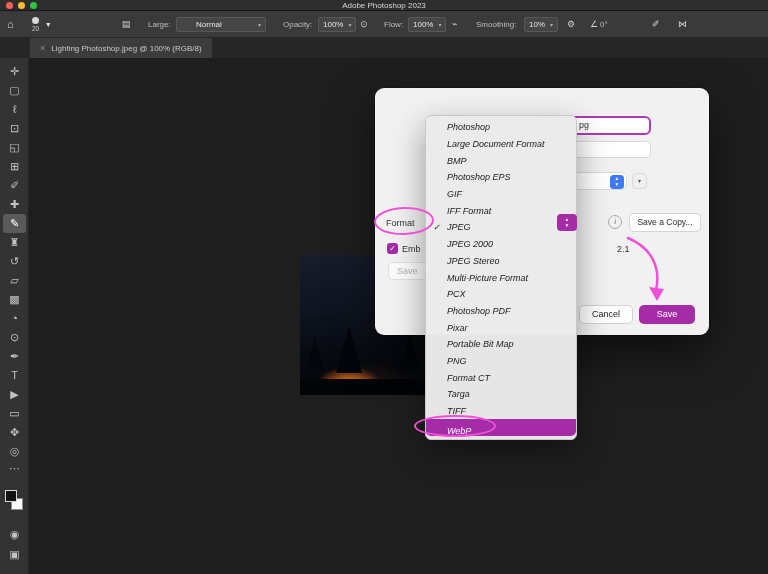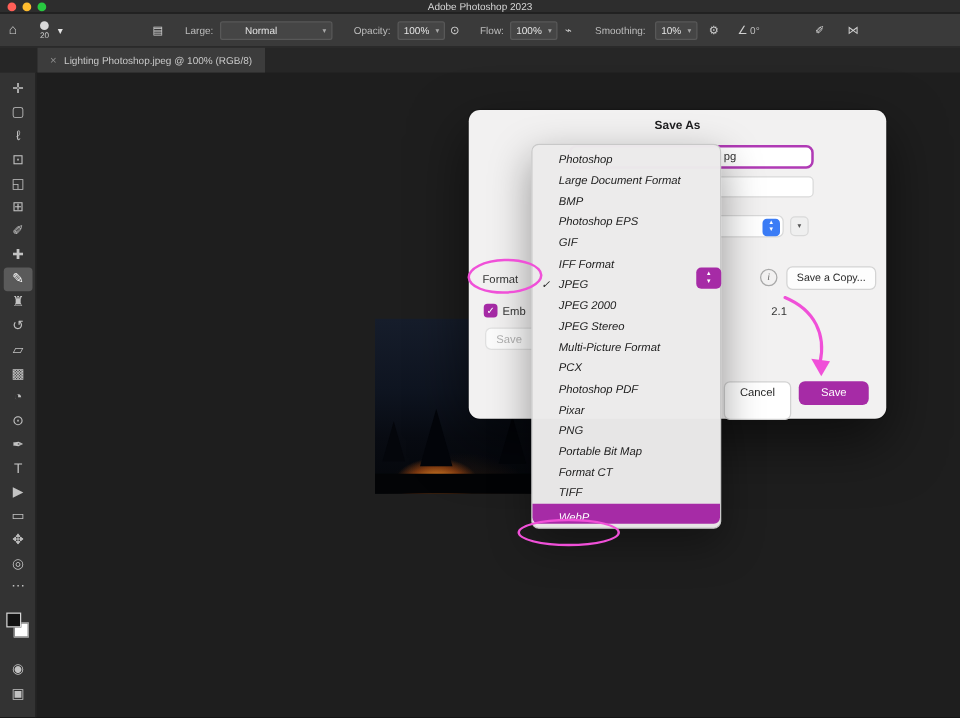--- a/index.html
+++ b/index.html
@@ -86,21 +86,21 @@
   .save-copy-btn { position:absolute; left:254px; top:125px; width:72px; height:19px; background:#fdfdfd;
                    border:1px solid #d4d4d4; border-radius:5px; font-size:8.5px; color:#2b2b2b;
                    text-align:center; line-height:17px; }
   .embed-check { position:absolute; left:12px; top:155px; width:11px; height:11px; border-radius:3px;
                  color:#fff; font-size:8px; text-align:center; line-height:11px; }
   .embed-label { position:absolute; left:27px; top:156px; font-size:9px; color:#333; }
   .profile-text { position:absolute; left:242px; top:156px; font-size:9px; color:#333; }
   .save-disabled { position:absolute; left:13px; top:174px; width:48px; height:18px; background:#fbfbfb;
                    border:1px solid #e0e0e0; border-radius:5px; font-size:9px; color:#b0b0b0;
                    line-height:16px; padding-left:8px; }
-  .cancel-btn { position:absolute; left:204px; top:217px; width:54px; height:31px; background:#ffffff;
+  .cancel-btn { position:absolute; left:204px; top:217px; width:54px; height:19px; background:#ffffff;
                 border:1px solid #d2d2d2; border-radius:5px; font-size:9px; color:#222;
                 text-align:center; line-height:17px; }
   .save-btn { position:absolute; left:264px; top:217px; width:56px; height:19px; border-radius:5px;
               font-size:9px; color:#fff; text-align:center; line-height:19px; }
 
   
   .format-menu { position:absolute; left:425px; top:115px; width:152px; background:rgba(236,235,235,0.98);
                  border:1px solid #c8c8c8; border-radius:6px; padding:3px 0;
                  box-shadow:0 12px 32px rgba(0,0,0,0.38); z-index:10;font-style:italic; }
   .menu-item { height:16.7px; display:flex; align-items:center; font-size:9px; color:#1b1b1b;
@@ -245,21 +245,20 @@
   </div>
 
   <div class="photo">
     <div class="tree t1"></div>
     <div class="tree t2"></div>
     <div class="tree t3"></div>
     <div class="ground"></div>
   </div>
 
   <div class="dialog">
-    <div class="dlg-title">Save As</div>
 
     <div class="filename-field">
       <span>pg</span>
     </div>
     <div class="tags-field"></div>
 
     <div class="loc-popup">
       <span class="stepper" style="background:#3b7cf6;">
         <span>▴</span>
         <span>▾</span>
@@ -333,29 +332,33 @@
       <div class="menu-item">
         <span class="check"></span>
         <span>Photoshop PDF</span>
       </div>
       <div class="menu-item">
         <span class="check"></span>
         <span>Pixar</span>
       </div>
       <div class="menu-item">
         <span class="check"></span>
+        <span>Portable Bit Map</span>
+      </div>
+      <div class="menu-item">
+        <span class="check"></span>
         <span>PNG</span>
       </div>
       <div class="menu-item">
         <span class="check"></span>
-        <span>Portable Bit Map</span>
-      </div>
-      <div class="menu-item">
-        <span class="check"></span>
         <span>Format CT</span>
+      </div>
+      <div class="menu-item">
+        <span class="check"></span>
+        <span>Targa</span>
       </div>
       <div class="menu-item">
         <span class="check"></span>
         <span>TIFF</span>
       </div>
       <div class="menu-item highlighted" style="background: rgb(166, 43, 166);">
         <span class="check"></span>
         <span>WebP</span>
       </div>
     </div>

